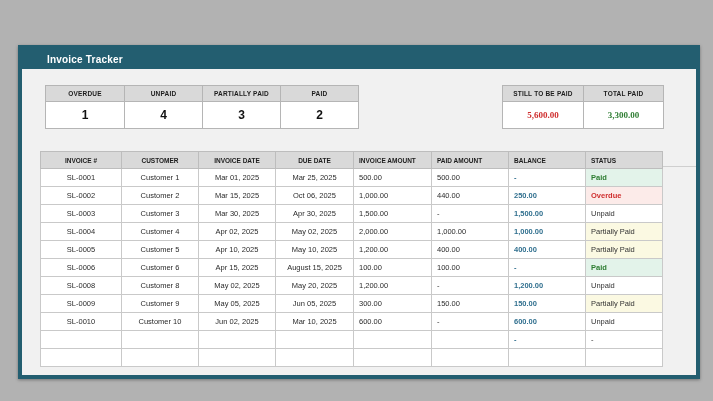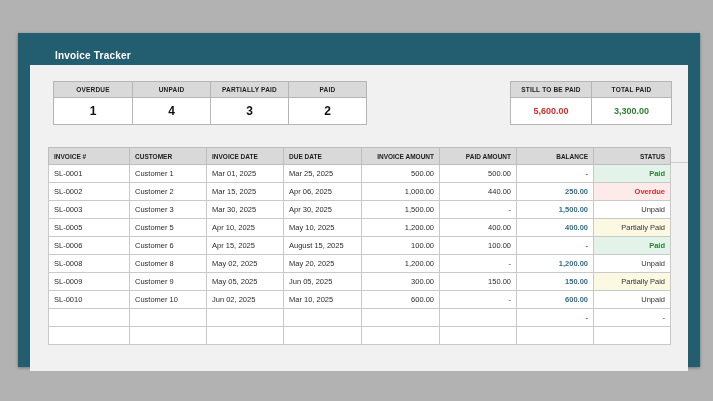--- a/index.html
+++ b/index.html
@@ -4,50 +4,50 @@
 <style>
   :root{
     --teal:#235e70; --content-bg:#f1f1f1; --page-bg:#b2b2b2;
     --hdr-bg:#d9d9d9; --grid:#c9c9c9; --grid-dark:#b5b5b5;
     --text:#2b2b2b; --red:#cf2e2e; --green:#2e7d32; --balance:#31708f;
     --paid-bg:#e3f3ea; --overdue-bg:#fcebe9; --partial-bg:#fbf9e2;
   }
   *{box-sizing:border-box; margin:0; padding:0;}
   html,body{width:713px; height:401px; overflow:hidden;}
   body{background:var(--page-bg); font-family:"Liberation Sans", sans-serif; color:var(--text);}
-  .window{position:absolute; left:18px; top:33px; width:682px; height:334px;
-          background:var(--teal); padding:12px; box-shadow:0 1px 3px rgba(0,0,0,.35);}
+  .window{position:absolute; left:18px; top:45px; width:682px; height:334px;
+          background:var(--teal); padding:4px; box-shadow:0 1px 3px rgba(0,0,0,.35);}
   .titlebar{height:20px; background:var(--teal); display:flex; align-items:center; padding-left:25px;}
   .titlebar .title{color:#ffffff; font-weight:bold; font-size:10px; letter-spacing:.2px;}
   .content{position:relative; background:var(--content-bg); height:306px; overflow:hidden;}
 
   
   .sumgroup{position:absolute; display:flex; border:1px solid var(--grid-dark); background:#fff;}
   .sumgroup.counts{left:23px; top:16px;}
   .sumgroup.totals{left:480px; top:16px;}
   .sumbox{width:78px; display:flex; flex-direction:column;}
   .sumgroup.totals .sumbox{width:80px;}
   .sumbox + .sumbox{border-left:1px solid var(--grid-dark);}
   .sumbox .lbl{height:16px; background:var(--hdr-bg); border-bottom:1px solid var(--grid-dark);
                display:flex; align-items:center; justify-content:center;
                font-size:6.5px; font-weight:bold; color:#1c1c1c; letter-spacing:.2px; white-space:nowrap;}
   .sumbox .val{height:26px; display:flex; align-items:center; justify-content:center;
                font-size:12px; font-weight:bold; color:#111;}
-  .sumgroup.totals .sumbox .val{font-size:9px;}
+  .sumgroup.totals .sumbox .val{font-size:9px;font-family:Liberation Serif, serif;}
   .val.red{color:var(--red);} .val.green{color:var(--green);text-align:center;}
 
   
   table{position:absolute; left:18px; top:82px; border-collapse:collapse; table-layout:fixed;
         background:#fff; font-size:7.5px;}
   th,td{border:1px solid var(--grid); height:17px; padding:0 5px; overflow:hidden; white-space:nowrap;}
   th{background:var(--hdr-bg); border-color:#bdbdbd; font-size:6.5px; font-weight:bold; color:#1c1c1c;}
   tr{height:18px;}
   thead tr{height:16px;}
-  th.left, td.left{text-align:left;}
-  th.center, td.center{text-align:right;}
+  th.left, td.left{text-align:center;}
+  th.center, td.center{text-align:left;}
   td.balance{color:var(--balance); font-weight:bold;}
   td.st-paid{background:var(--paid-bg); color:var(--green); font-weight:bold;}
   td.st-overdue{background:var(--overdue-bg); color:var(--red); font-weight:bold;}
   td.st-partial{background:var(--partial-bg); color:#333;}
   td.st-none{color:#333;}
   .freeze-line{position:absolute; left:641px; top:97px; width:33px; height:1px; background:#cfcfcf;}
 </style>
 </head>
 <body>
 
@@ -115,37 +115,47 @@
             <td class="left">Mar 25, 2025</td>
             <td class="center">500.00</td>
             <td class="center">500.00</td>
             <td class="center balance">-</td>
             <td class="center st-paid">Paid</td>
           </tr>
           <tr>
             <td class="left">SL-0002</td>
             <td class="left">Customer 2</td>
             <td class="left">Mar 15, 2025</td>
-            <td class="left">Apr 06, 2025</td>
+            <td class="left">Oct 06, 2025</td>
             <td class="center">1,000.00</td>
             <td class="center">440.00</td>
             <td class="center balance">250.00</td>
             <td class="center st-overdue">Overdue</td>
           </tr>
           <tr>
             <td class="left">SL-0003</td>
             <td class="left">Customer 3</td>
             <td class="left">Mar 30, 2025</td>
             <td class="left">Apr 30, 2025</td>
             <td class="center">1,500.00</td>
             <td class="center">-</td>
             <td class="center balance">1,500.00</td>
             <td class="center st-none">Unpaid</td>
           </tr>
           <tr>
+            <td class="left">SL-0004</td>
+            <td class="left">Customer 4</td>
+            <td class="left">Apr 02, 2025</td>
+            <td class="left">May 02, 2025</td>
+            <td class="center">2,000.00</td>
+            <td class="center">1,000.00</td>
+            <td class="center balance">1,000.00</td>
+            <td class="center st-partial">Partially Paid</td>
+          </tr>
+          <tr>
             <td class="left">SL-0005</td>
             <td class="left">Customer 5</td>
             <td class="left">Apr 10, 2025</td>
             <td class="left">May 10, 2025</td>
             <td class="center">1,200.00</td>
             <td class="center">400.00</td>
             <td class="center balance">400.00</td>
             <td class="center st-partial">Partially Paid</td>
           </tr>
           <tr>

